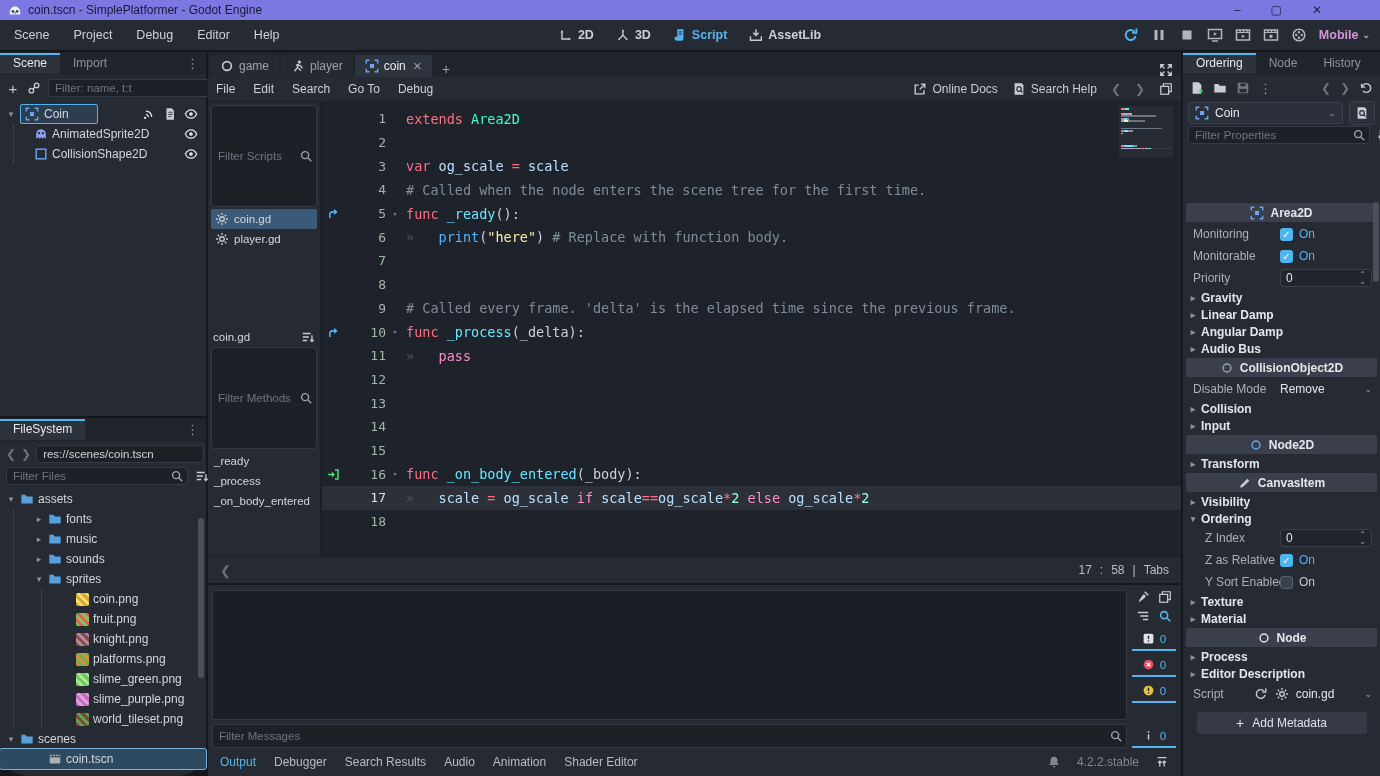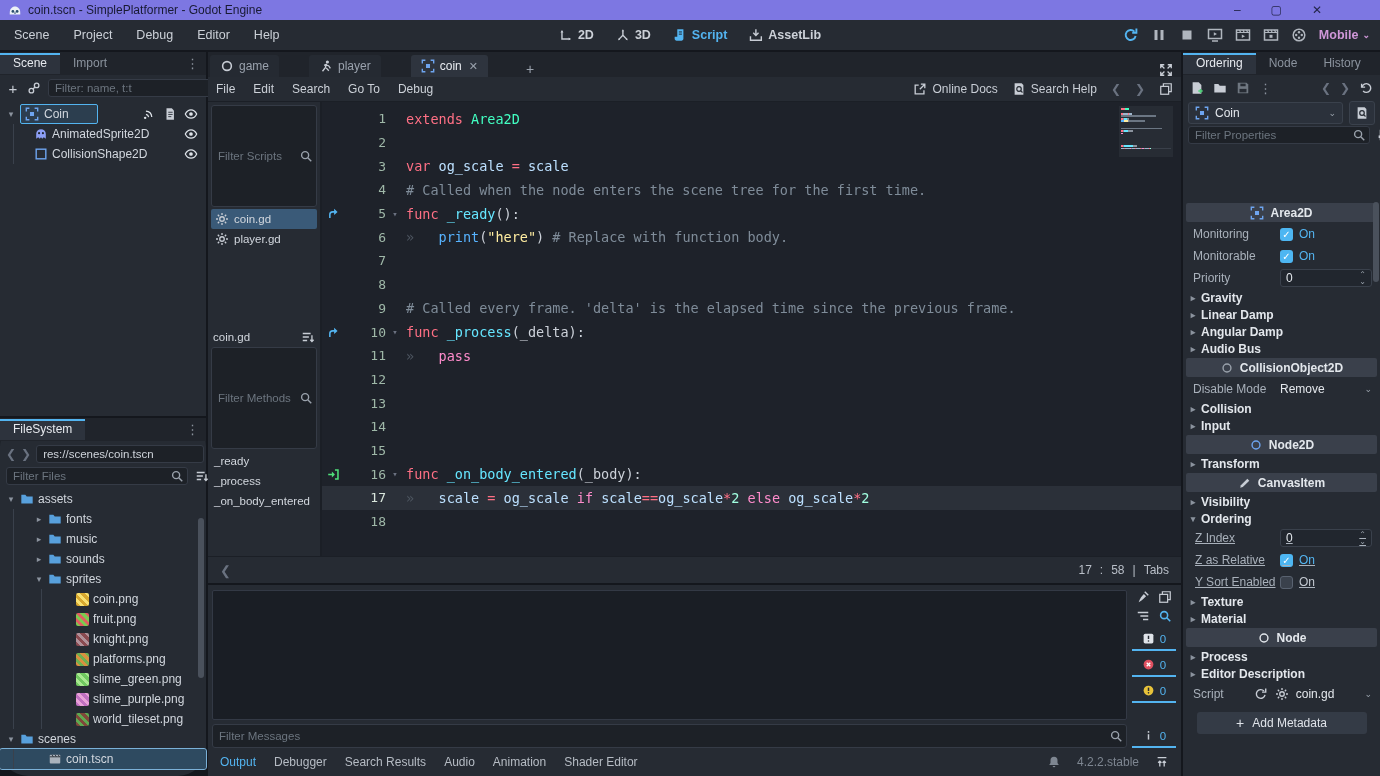--- a/index.html
+++ b/index.html
@@ -43,21 +43,21 @@
   
   .tree{padding-top:3px;}
   .trow{height:20px;display:flex;align-items:center;padding:0 4px 0 6px;color:#d2d7de;font-size:12px;gap:4px;white-space:nowrap;}
   .tg{display:inline-block;width:16px;height:20px;border-left:1px solid #3a414c;margin-left:7px;flex:none;}
   .caret{color:#8b939e;font-size:9px;width:10px;text-align:center;flex:none;}
   .thumb{width:13px;height:13px;border-radius:2px;flex:none;}
   .rbtns{margin-left:auto;display:flex;gap:7px;padding-right:4px;}
   .selbox{display:flex;align-items:center;gap:5px;border:1px solid #53b4f0;background:rgba(70,130,180,.22);border-radius:2px;padding:2px 28px 2px 4px;}
   .fsel{background:#2e4a60;outline:1px solid #7bb1d8;border-radius:2px;}
   
-  .stabs{display:flex;align-items:flex-end;height:25px;background:#20242b;padding-left:2px;gap:28px;}
+  .stabs{display:flex;align-items:flex-end;height:25px;background:#20242b;padding-left:2px;}
   .stab{display:flex;gap:5px;align-items:center;padding:4px 10px;color:#9aa2ad;font-size:12px;background:#252a32;margin-right:2px;border-radius:3px 3px 0 0;}
   .stab.active{background:#2e343e;color:#e8ebf0;}
   .stab .x{color:#9aa2ad;font-size:11px;margin-left:2px;}
   .plus{color:#9aa2ad;padding:0 8px;font-size:14px;}
   .smenu{display:flex;align-items:center;height:24px;background:#262b33;border-bottom:1px solid #1b1f26;padding:0 8px;gap:18px;color:#ccd1d8;font-size:12px;}
   .smenu .right{margin-left:auto;display:flex;gap:14px;align-items:center;}
   .link{display:flex;gap:5px;align-items:center;color:#c8cdd5;}
   .navarr{color:#6a7280;font-size:12px;}
   .sbody{flex:1;display:flex;min-height:0;}
   .sleft{width:114px;background:#262b33;border-right:2px solid #1b1f26;display:flex;flex-direction:column;padding:3px 3px;box-sizing:border-box;}
@@ -112,21 +112,21 @@
   .nodesel{display:flex;align-items:center;gap:6px;margin:1px 5px;height:22px;}
   .nodesel .box{flex:1;display:flex;align-items:center;gap:6px;background:#2b313b;border:1px solid #3a414c;border-radius:3px;height:22px;padding:0 6px;box-sizing:border-box;color:#e3e7ec;}
   .nodesel .box .cv{margin-left:auto;color:#9aa2ac;font-size:9px;}
   .sqbtn{width:24px;height:22px;background:#2b313b;border:1px solid #3a414c;border-radius:3px;display:flex;align-items:center;justify-content:center;}
   .ifilter{display:flex;gap:6px;margin:2px 5px;align-items:center;}
   .isects{position:absolute;top:150px;left:0;right:0;bottom:0;overflow:hidden;font-size:12px;}
   .ihead{height:19px;margin:1px 3px;background:#3a404b;border-radius:2px;display:flex;align-items:center;justify-content:center;gap:6px;font-weight:bold;color:#e3e7ec;}
   .igroup{height:17px;display:flex;align-items:center;gap:4px;padding-left:6px;font-weight:bold;color:#e3e7ec;}
   .igroup .caret{width:8px;}
   .iprop{height:22px;display:flex;align-items:center;padding:0 8px 0 10px;color:#a9b1bb;}
-  .iprop.sub{padding-left:12px;text-decoration:underline;}
+  .iprop.sub{padding-left:22px;}
   .iprop .lab{flex:1;overflow:hidden;white-space:nowrap;}
   .iprop .val{width:92px;display:flex;align-items:center;gap:6px;flex:none;}
   .cb{width:13px;height:13px;border-radius:3px;display:flex;align-items:center;justify-content:center;flex:none;}
   .cb.on{background:#4db6f2;color:#fff;font-size:10px;}
   .cb.off{background:#3a414c;border:1px solid #596270;box-sizing:border-box;}
   .oncol{color:#53b4f0;}
   .offcol{color:#c3c9d1;}
   .spinbox{width:92px;height:18px;background:#21262e;border:1px solid #3a414c;border-radius:3px;display:flex;align-items:center;padding:0 5px;box-sizing:border-box;color:#e3e7ec;}
   .spinbox .ar{margin-left:auto;color:#9aa2ac;font-size:8px;line-height:7px;text-align:center;}
   .dropbox{width:92px;height:18px;display:flex;align-items:center;color:#e3e7ec;}

